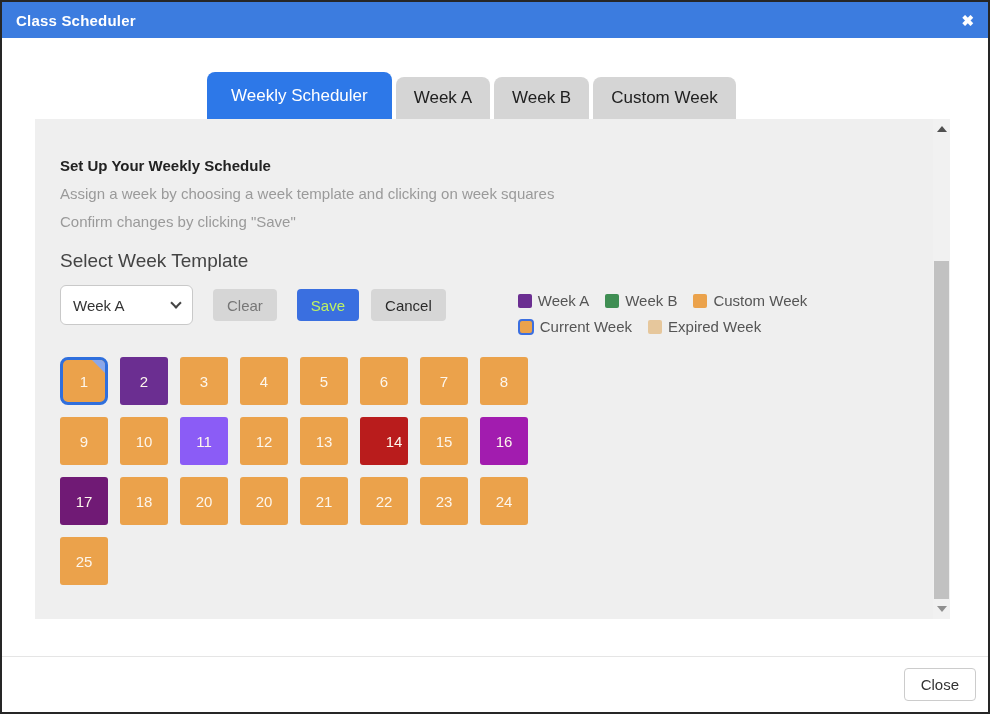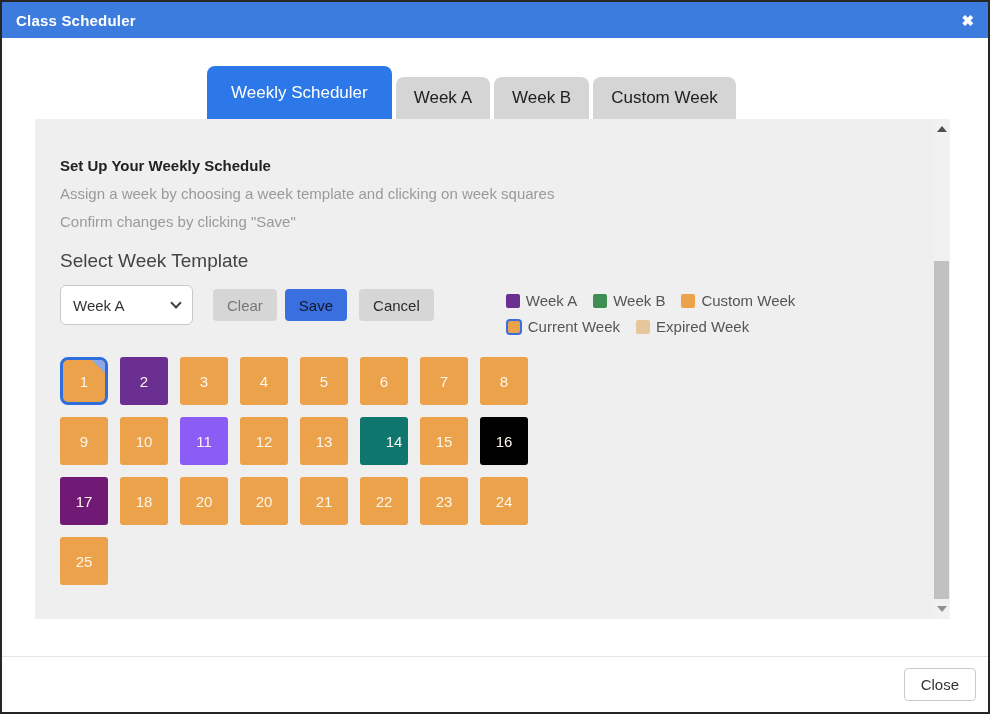--- a/index.html
+++ b/index.html
@@ -14,21 +14,21 @@
     align-items:center; justify-content:space-between; padding:0 14px;
   }
   .modal-title { font-size:15px; font-weight:700; letter-spacing:.2px; }
   .close-x { font-size:15px; font-weight:700; cursor:pointer; line-height:1; }
   
   .tabs-row { margin:38px 0 0 205px; display:flex; gap:4px; align-items:flex-end; height:43px; }
   .tab {
     background:#d5d5d5; color:#212121; font-size:17px; padding:0 18px;
     height:42px; display:flex; align-items:center; border-radius:8px 8px 0 0; cursor:pointer;
   }
-  .tab.active { background:#2d78e8; color:#fff; padding:0 24px; height:53px; }
+  .tab.active { background:#2d78e8; color:#fff; padding:0 24px; height:47px; }
   
   .panel {
     margin-left:33px; width:915px; height:500px; background:#efefef; position:relative;
   }
   .panel-inner { padding:6px 40px 0 25px; }
   .btn-school-year {
     background:#fdfdff; border:1px solid #4a7de2; color:#3e6fd9; font-size:15px;
     padding:6px 14px; border-radius:5px; cursor:pointer; font-family:inherit;
   }
   .section-heading { margin-top:32px; font-size:15px; font-weight:700; color:#222; }
@@ -45,21 +45,21 @@
   .chevron {
     position:absolute; right:13px; top:14px; width:8px; height:8px;
     border-right:2px solid #444; border-bottom:2px solid #444;
     transform:rotate(45deg); pointer-events:none;
   }
   .ctl-btn {
     height:32px; padding:0 14px; border:none; border-radius:4px; font-size:15px;
     cursor:pointer; font-family:inherit; margin-top:4px;
   }
   .btn-clear { background:#d6d6d6; color:#777; margin-left:20px; }
-  .btn-save { background:#3a6fe0; color:#0f172a; margin-left:8px; }
+  .btn-save { background:#3a6fe0; color:#bef264; margin-left:20px; }
   .btn-cancel { background:#d6d6d6; color:#2b2b2b; margin-left:12px; }
   
   .legend { margin-left:72px; width:310px; display:flex; flex-wrap:wrap; column-gap:16px; row-gap:9px; padding-top:7px; }
   .legend-item { display:flex; align-items:center; gap:6px; font-size:15px; color:#555; }
   .swatch { width:14px; height:14px; border-radius:2px; }
   .swatch.current { border:2px solid #3b6fe0; border-radius:4px; width:16px; height:16px; }
   
   .weeks-grid { margin-top:22px; display:grid; grid-template-columns:repeat(8,48px); gap:12px; width:468px; }
   .week-sq {
     width:48px; height:48px; border-radius:3px; display:flex; align-items:center;
@@ -150,23 +150,23 @@
           <div class="week-sq" style="background: rgb(235, 162, 75);">4</div>
           <div class="week-sq" style="background: rgb(235, 162, 75);">5</div>
           <div class="week-sq" style="background: rgb(235, 162, 75);">6</div>
           <div class="week-sq" style="background: rgb(235, 162, 75);">7</div>
           <div class="week-sq" style="background: rgb(235, 162, 75);">8</div>
           <div class="week-sq" style="background: rgb(235, 162, 75);">9</div>
           <div class="week-sq" style="background: rgb(235, 162, 75);">10</div>
           <div class="week-sq" style="background: #8b5cf6;">11</div>
           <div class="week-sq" style="background: rgb(235, 162, 75);">12</div>
           <div class="week-sq" style="background: rgb(235, 162, 75);">13</div>
-          <div class="week-sq" style="background: #0f766e; padding-left: 20px;">14</div>
+          <div class="week-sq" style="background: #b91c1c; padding-left: 20px;">14</div>
           <div class="week-sq" style="background: rgb(235, 162, 75);">15</div>
-          <div class="week-sq" style="background: #000000;">16</div>
+          <div class="week-sq" style="background: #a21caf;">16</div>
           <div class="week-sq" style="background: #701a75;">17</div>
           <div class="week-sq" style="background: rgb(235, 162, 75);">18</div>
           <div class="week-sq" style="background: rgb(235, 162, 75);">20</div>
           <div class="week-sq" style="background: rgb(235, 162, 75);">20</div>
           <div class="week-sq" style="background: rgb(235, 162, 75);">21</div>
           <div class="week-sq" style="background: rgb(235, 162, 75);">22</div>
           <div class="week-sq" style="background: rgb(235, 162, 75);">23</div>
           <div class="week-sq" style="background: rgb(235, 162, 75);">24</div>
           <div class="week-sq" style="background: rgb(235, 162, 75);">25</div>
         </div>

